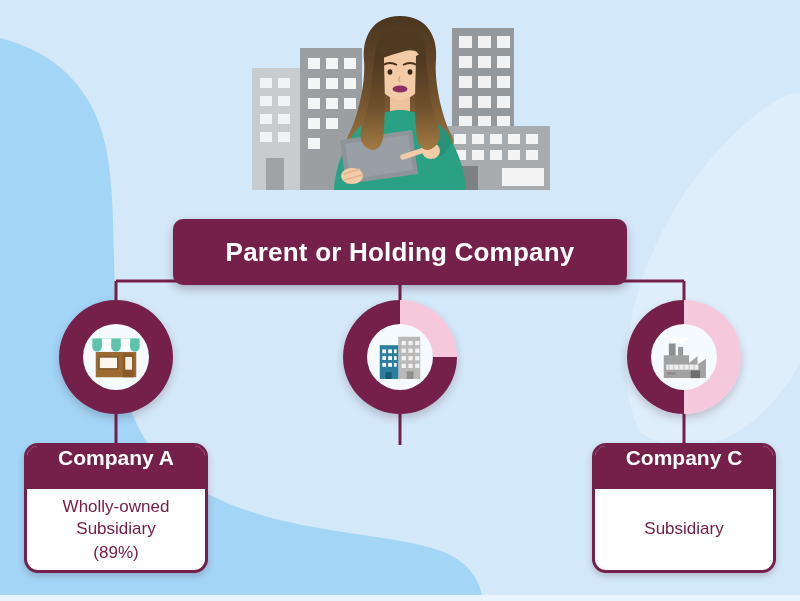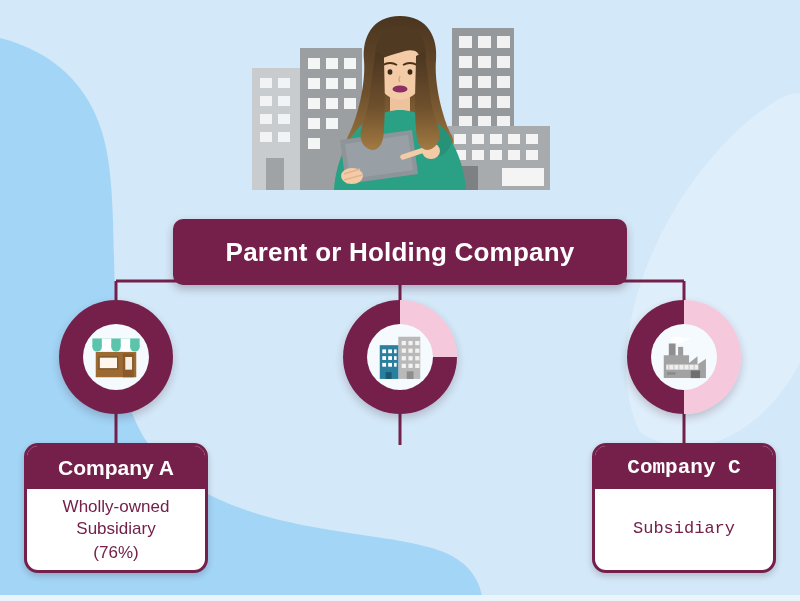--- a/index.html
+++ b/index.html
@@ -35,21 +35,21 @@
   }
 
   .company-card{
     position:absolute; top:443px; width:184px; height:130px;
     background:#fff; border:3px solid var(--maroon); border-radius:14px;
     box-sizing:border-box; z-index:3; overflow:hidden;
     box-shadow:0 3px 6px rgba(61,21,45,.22);
   }
   .company-card .card-header{
     height:43px; background:var(--maroon);
-    display:flex; align-items:center; justify-content:center;
+    display:flex; justify-content:center;
   }
   .company-card .card-header span{
     color:#fff; font-size:21px; font-weight:bold;
   }
   .company-card .card-body{
     height:81px; display:flex; flex-direction:column;
     align-items:center; justify-content:center;
     color:var(--maroon); text-align:center; padding:0 8px;
   }
   .company-card .subtitle{font-size:17px; line-height:1.3;}
@@ -257,26 +257,26 @@
       </svg>
     </div>
   </div>
 
   <div class="company-card" style="left:24px;">
     <div class="card-header">
       <span>Company A</span>
     </div>
     <div class="card-body">
       <div class="subtitle">Wholly-owned Subsidiary</div>
-      <div class="detail">(76%)</div>
-    </div>
-  </div>
-
-
-  <div class="company-card" style="left:592px;font-family:Liberation Mono, monospace;">
+      <div class="detail">(89%)</div>
+    </div>
+  </div>
+
+
+  <div class="company-card" style="left:592px;">
     <div class="card-header">
       <span>Company C</span>
     </div>
     <div class="card-body">
       <div class="subtitle">Subsidiary</div>
     </div>
   </div>
 
 </div>
 

